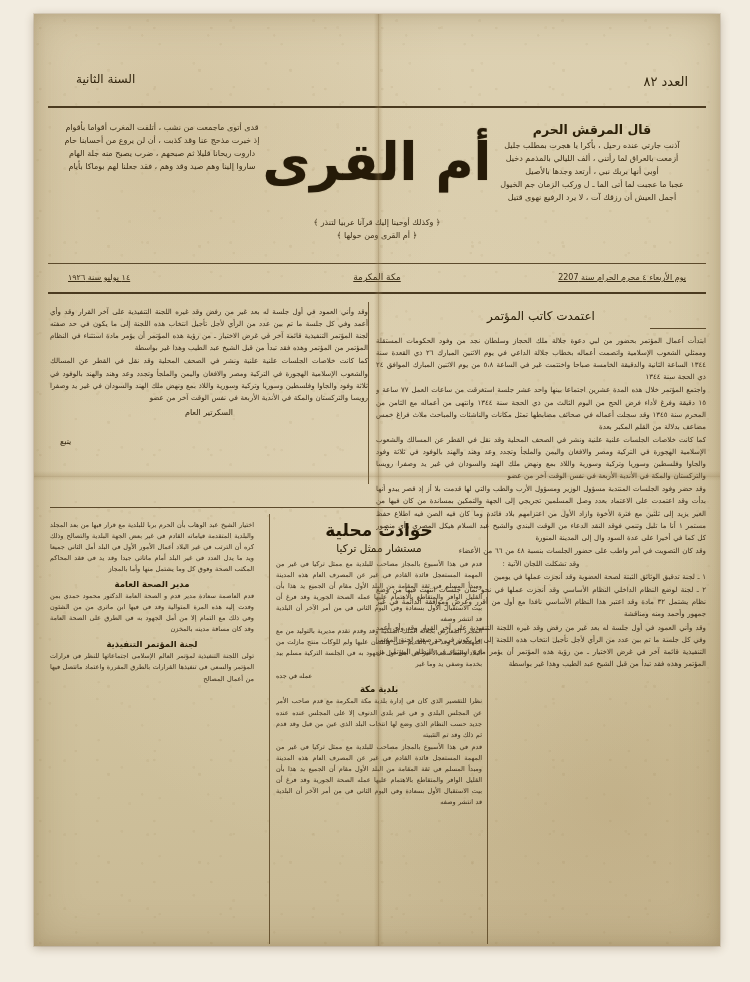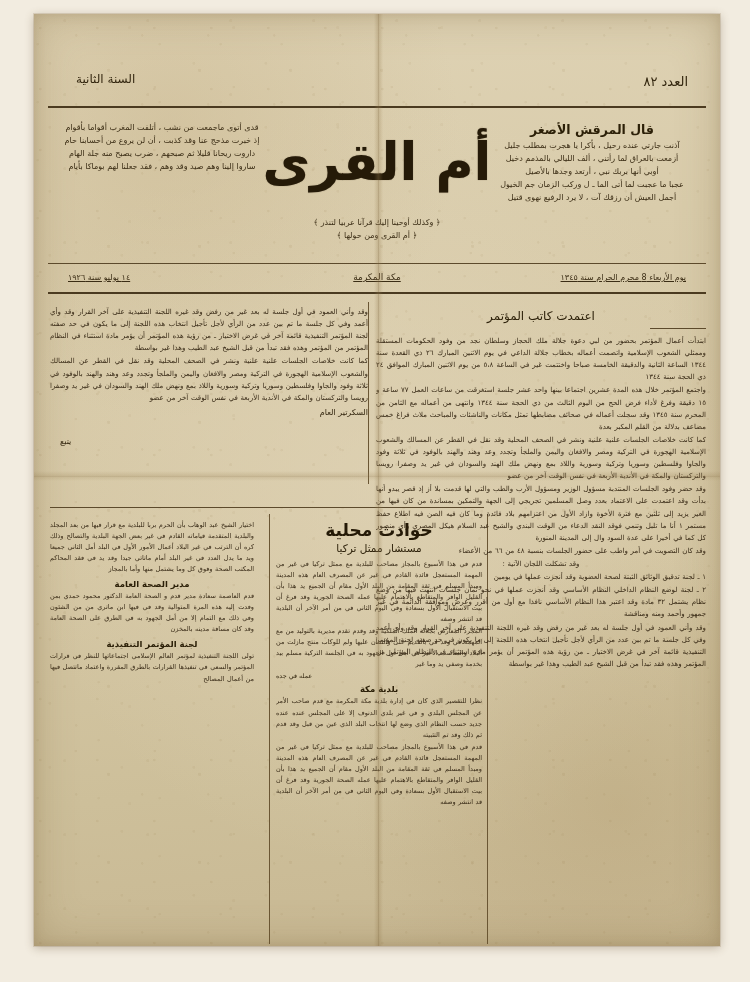--- a/index.html
+++ b/index.html
@@ -85,21 +85,21 @@
   
   .head-main{
     text-align:center;font-size:19px;color:#241906;font-weight:bold;letter-spacing:.3px;
   }
   .head-sub{text-align:center;font-size:12px;color:#2e220b;margin-top:3px;}
   .head-mid{
     text-align:center;font-size:17px;color:#241906;font-weight:bold;
   }
   .head-mid-sub{text-align:center;font-size:10.5px;color:#2e220b;margin-top:2px;}
   .sec-head{text-align:center;font-size:8.5px;color:#2c2008;margin:4px 0 2px;font-weight:bold;}
-  .sign{font-size:8px;color:#33260f;}
+  .sign{text-align:center;font-size:8px;color:#33260f;}
 
   
   .body{
     font-size:7.05px;line-height:1.72;color:#3a2c18;text-align:justify;
     text-align-last:right;word-spacing:.4px;
   }
   .body p{margin:0 0 1px;}
   .body .li{margin:0 0 1px;}
   .narrow{font-size:6.5px;line-height:1.70;}
 
@@ -116,37 +116,37 @@
     <div class="toplabel" style="right:32px;top:60px;">العدد ٨٢</div>
     <div class="toplabel" style="left:42px;top:58px;font-size:12px;">السنة الثانية</div>
 
     <div class="rule thick" style="left:14px;right:14px;top:92px;"></div>
 
     <div class="masthead-title">أم القرى</div>
     <div class="masthead-epigraph" style="top:203px;">﴿ وكذلك أوحينا إليك قرآنا عربيا لتنذر ﴾</div>
     <div class="masthead-epigraph" style="top:216px;">﴿ أم القرى ومن حولها ﴾</div>
 
     <div class="poem" style="right:20px;top:108px;width:216px;">
-      <div class="poem-title">قال المرقش الأصغر</div>
+      <div class="poem-title">قال المرقش الحرم</div>
       <div class="vline">آذنت جارتي عنده رحيل ، بأكرا يا هجرت بمطلب جليل</div>
       <div class="vline">أزمعت بالعراق لما رأتني ، ألف الليالي بالمذمم دخيل</div>
       <div class="vline">أوبي أنها بربك نبي ، أرتعد وجدها بالأصيل</div>
       <div class="vline">عجبا ما عجبت لما أتى الما ـ ل وركب الزمان جم الخيول</div>
       <div class="vline">أجمل العيش أن رزقك آت ، لا يرد الرفيع نهوى قتيل</div>
     </div>
 
     <div class="poem" style="left:20px;top:108px;width:216px;">
       <div class="vline">قدى أتوى ماجمعت من نشب ، أتلفت المغرب أقواما بأقوام</div>
       <div class="vline">إذ خبرت مذحج عنا وقد كذبت ، أن لن يروع من أحسابنا حام</div>
       <div class="vline">داروت ريحانا قليلا ثم صبحهم ، ضرب يصبح منه جلة الهام</div>
       <div class="vline">ساروا إلينا وهم صيد وقد وهم ، فقد جعلنا لهم بوماكا بأيام</div>
     </div>
 
     <div class="rule thin" style="left:14px;right:14px;top:249px;"></div>
-    <div class="datebar" style="right:34px;top:259px;">يوم الأربعاء 8 محرم الحرام سنة ١٣٤٥</div>
+    <div class="datebar" style="right:34px;top:259px;">يوم الأربعاء ٤ محرم الحرام سنة 2207</div>
     <div class="datebar c" style="left:0;right:0;top:258px;text-align:center;">مكة المكرمة</div>
     <div class="datebar" style="left:34px;top:259px;">١٤ يوليو سنة ١٩٢٦</div>
     <div class="rule thick" style="left:14px;right:14px;top:278px;"></div>
 
     <div class="rule vert" style="right:351px;top:288px;height:182px;"></div>
     <div class="rule vert" style="right:232px;top:500px;height:430px;"></div>
     <div class="rule vert" style="right:450px;top:500px;height:430px;"></div>
     <div class="rule thin" style="left:16px;width:434px;top:493px;"></div>
 
     <div class="col" style="right:14px;top:292px;width:330px;height:634px;">

